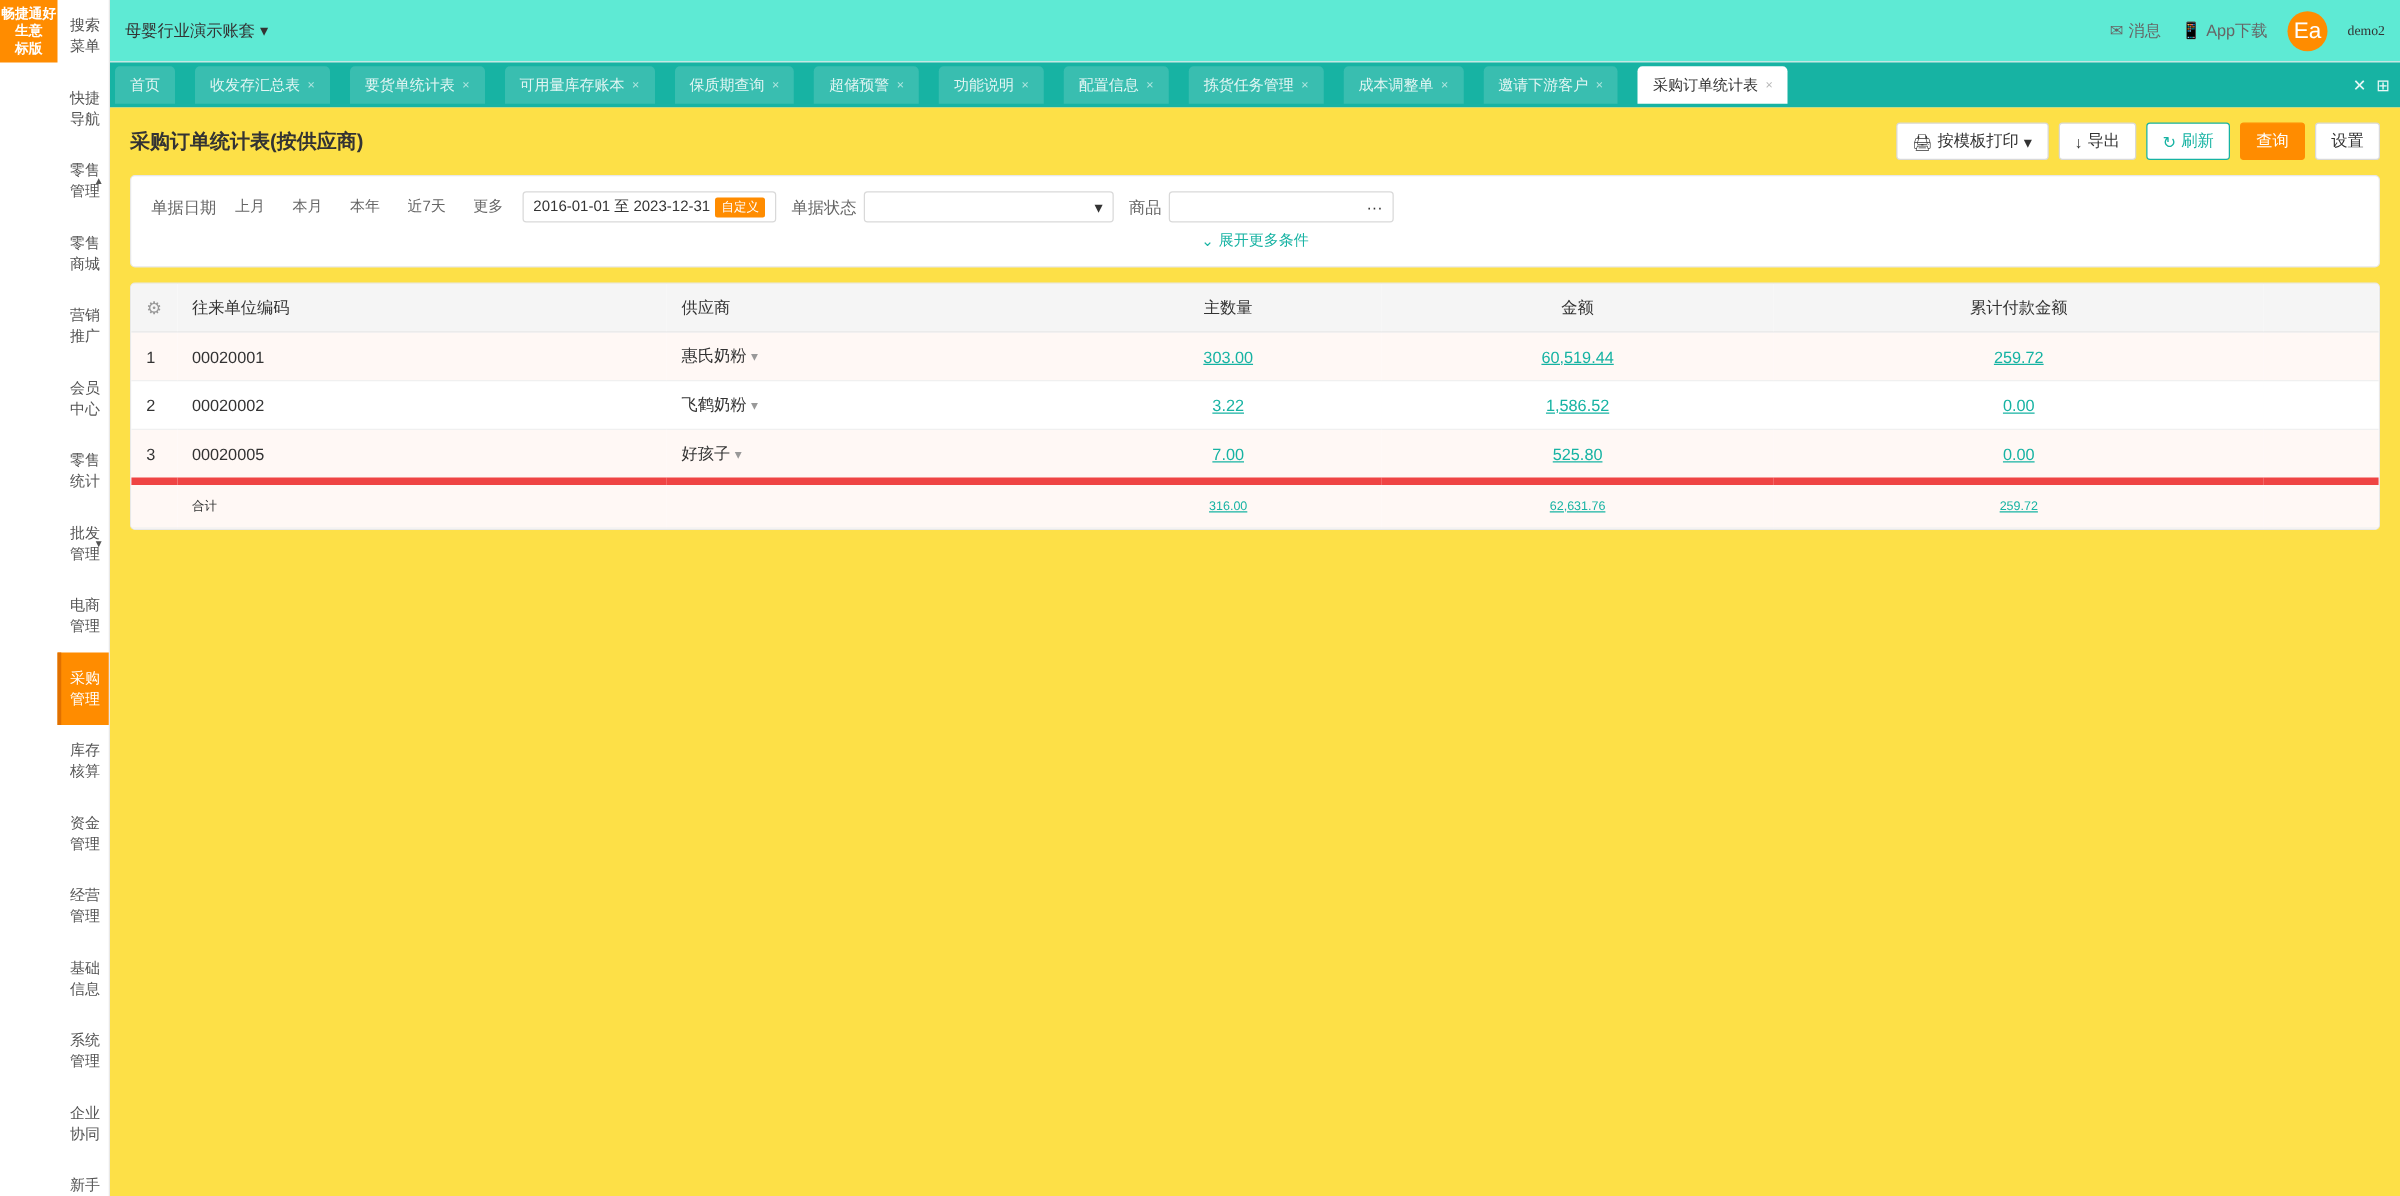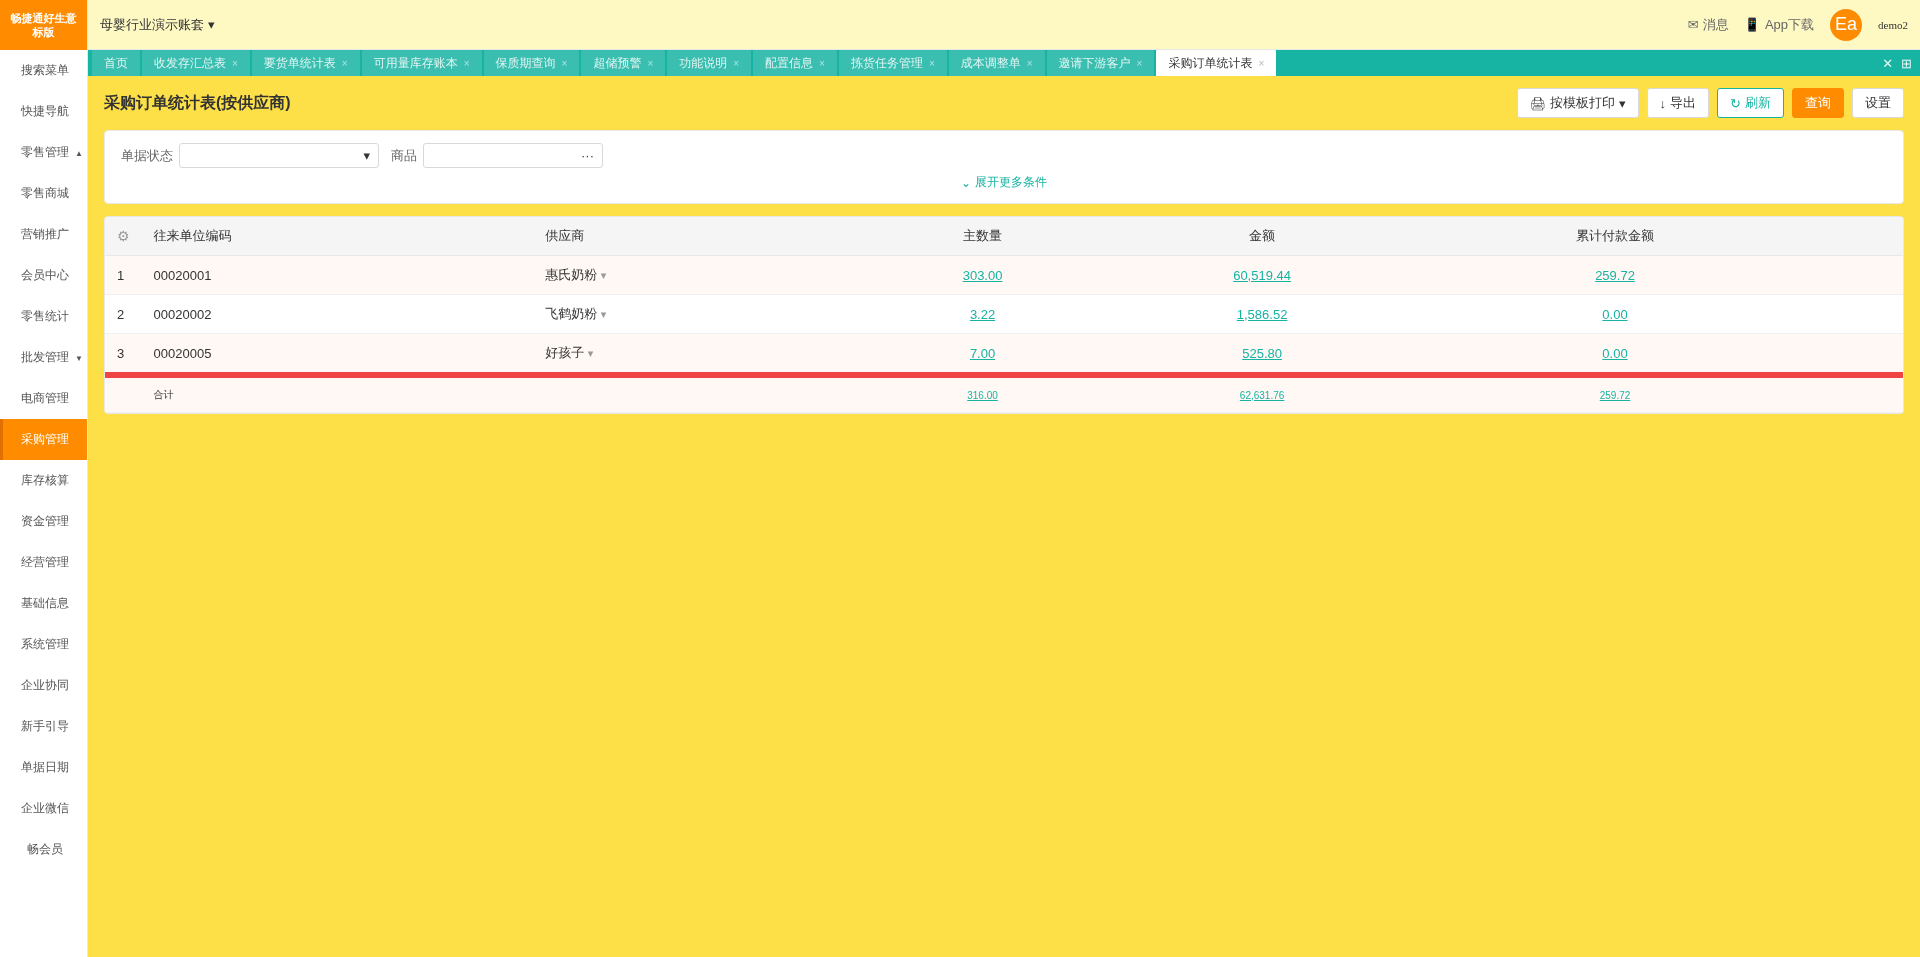--- a/index.html
+++ b/index.html
@@ -1,39 +1,39 @@
 <!DOCTYPE html>
 <html><head>
   <meta charset="utf-8">
   <style>
     * { box-sizing: border-box; margin: 0; padding: 0; }
     body { font-family: 'Microsoft YaHei', sans-serif; font-size: 13px; background: #f5f5f5; display: flex; height: 957px; overflow: hidden; }
 
     
-    .sidebar { width: 88px; background: #fff; border-right: 1px solid #e8e8e8; display: flex; flex-direction: column; flex-shrink: 0; }
+    .sidebar { width: 88px; background: #fff; border-right: 1px solid #e8e8e8; display: flex; flex-direction: row; flex-shrink: 0; }
     .sidebar-logo { height: 50px; background: #ff8c00; display: flex; align-items: center; justify-content: center; }
     .sidebar-logo-text { color: #fff; font-size: 11px; font-weight: bold; text-align: center; line-height: 1.3; }
     .sidebar-nav-item { display: flex; align-items: center; justify-content: center; padding: 12px 4px; cursor: pointer; color: #555; font-size: 12px; text-align: center; border-left: 3px solid transparent; position: relative; }
     .sidebar-nav-item.active { background: #ff8c00; color: #fff; border-left: 3px solid #e07000; }
     .sidebar-nav-item.has-arrow::after { content: '▲'; font-size: 8px; position: absolute; right: 4px; top: 50%; transform: translateY(-50%); }
     .sidebar-nav-item.has-arrow-down::after { content: '▼'; font-size: 8px; position: absolute; right: 4px; top: 50%; transform: translateY(-50%); }
 
     
     .main { flex: 1; display: flex; flex-direction: column; overflow: hidden; }
 
     
-    .topbar { height: 50px; background: #fef9c3; display: flex; align-items: center; justify-content: space-between; padding: 0 12px; border-bottom: 1px solid #e8e8e8; }
+    .topbar { height: 50px; background: #5eead4; display: flex; align-items: center; justify-content: space-between; padding: 0 12px; border-bottom: 1px solid #e8e8e8; }
     .topbar-left { display: flex; align-items: center; gap: 8px; }
     .topbar-selector { display: flex; align-items: center; gap: 4px; font-size: 13px; color: #333; cursor: pointer; }
     .topbar-right { display: flex; align-items: center; gap: 16px; }
     .topbar-icon-btn { display: flex; align-items: center; gap: 4px; color: #666; font-size: 13px; cursor: pointer; }
     .avatar { width: 32px; height: 32px; border-radius: 50%; background: #ff8c00; display: flex; align-items: center; justify-content: center; color: #fff; font-size: 18px; cursor: pointer; }
 
     
-    .nav-tabs { height: 26px; background: #17b3a3; display: flex; align-items: center; padding: 0 4px; gap: 2px; overflow: hidden; }
+    .nav-tabs { height: 36px; background: #17b3a3; display: flex; align-items: center; padding: 0 4px; gap: 16px; overflow: hidden; }
     .nav-tab { height: 30px; padding: 0 12px; display: flex; align-items: center; gap: 6px; border-radius: 4px 4px 0 0; font-size: 12px; cursor: pointer; white-space: nowrap; color: rgba(255,255,255,0.85); background: rgba(255,255,255,0.15); }
     .nav-tab.active { background: #fff; color: #333; }
     .nav-tab .tab-close { font-size: 10px; color: inherit; opacity: 0.7; cursor: pointer; }
     .nav-tab.active .tab-close { color: #999; }
     .nav-tabs-spacer { flex: 1; }
     .nav-tabs-actions { display: flex; align-items: center; gap: 8px; padding: 0 4px; }
     .nav-tabs-action-btn { color: rgba(255,255,255,0.9); font-size: 13px; cursor: pointer; }
 
     
     .page-content { flex: 1; padding: 12px 16px; background: #fde047; overflow: auto; }
@@ -175,20 +175,34 @@
           <span>查询</span>
         </div>
         <div class="btn btn-default">
           <span>设置</span>
         </div>
       </div>
     </div>
 
     <div class="filter-area">
       <div class="filter-row">
+        <div class="filter-item">
+          <span class="filter-label">单据日期</span>
+          <div class="filter-date-shortcuts">
+            <span class="date-shortcut">上月</span>
+            <span class="date-shortcut">本月</span>
+            <span class="date-shortcut">本年</span>
+            <span class="date-shortcut">近7天</span>
+            <span class="date-shortcut">更多</span>
+          </div>
+          <div class="date-range">
+            <span>2016-01-01 至 2023-12-31</span>
+            <span class="custom-badge">自定义</span>
+          </div>
+        </div>
         <div class="filter-item">
           <span class="filter-label">单据状态</span>
           <div class="filter-select">
             <span></span>
             <span style="flex:1"></span>
             <span>▾</span>
           </div>
         </div>
         <div class="filter-item">
           <span class="filter-label">商品</span>

